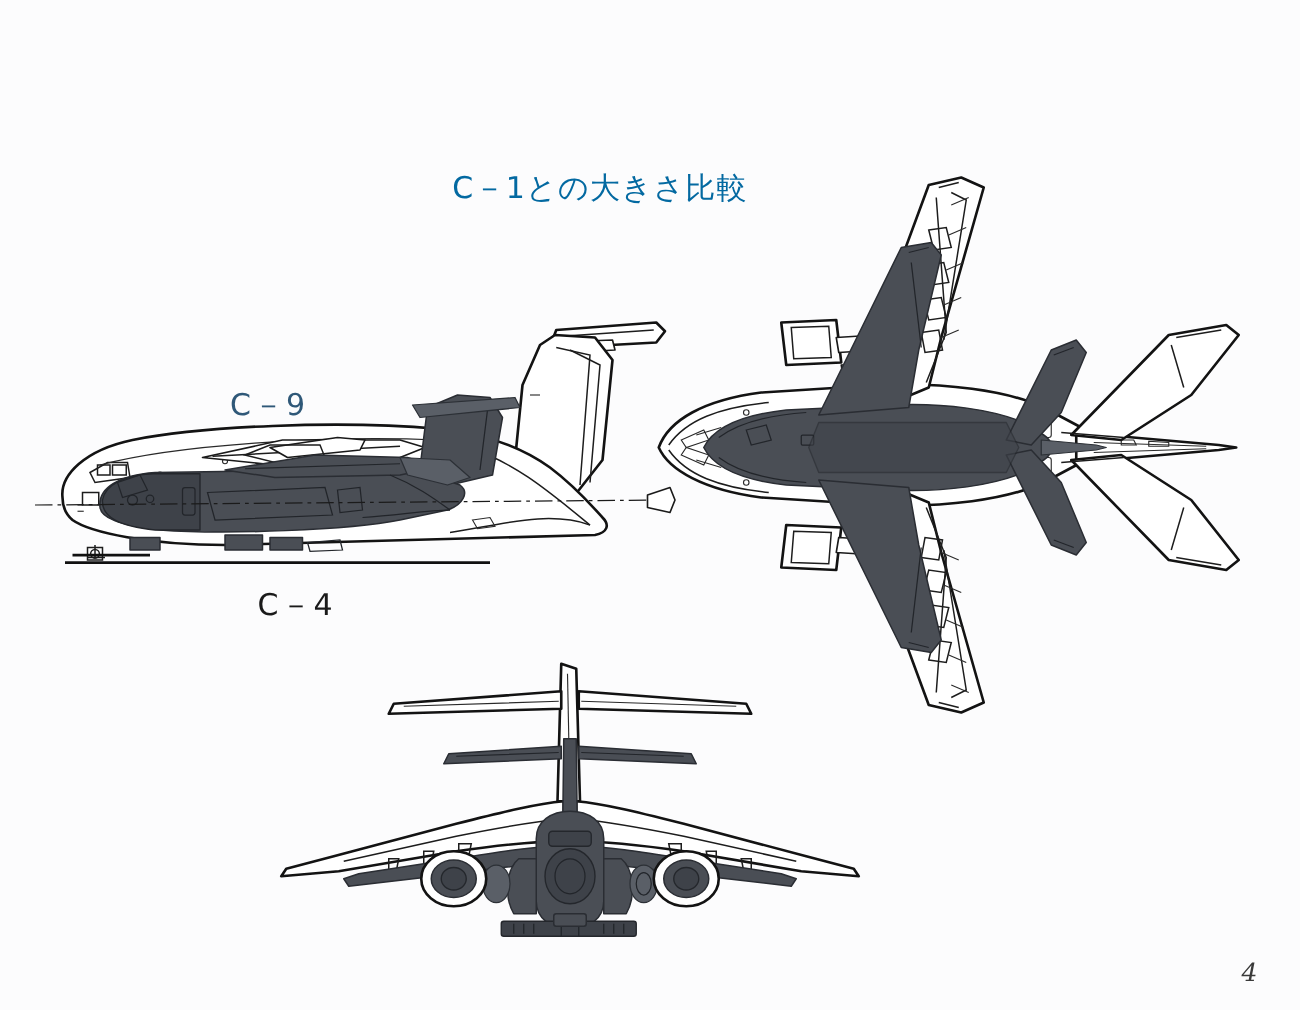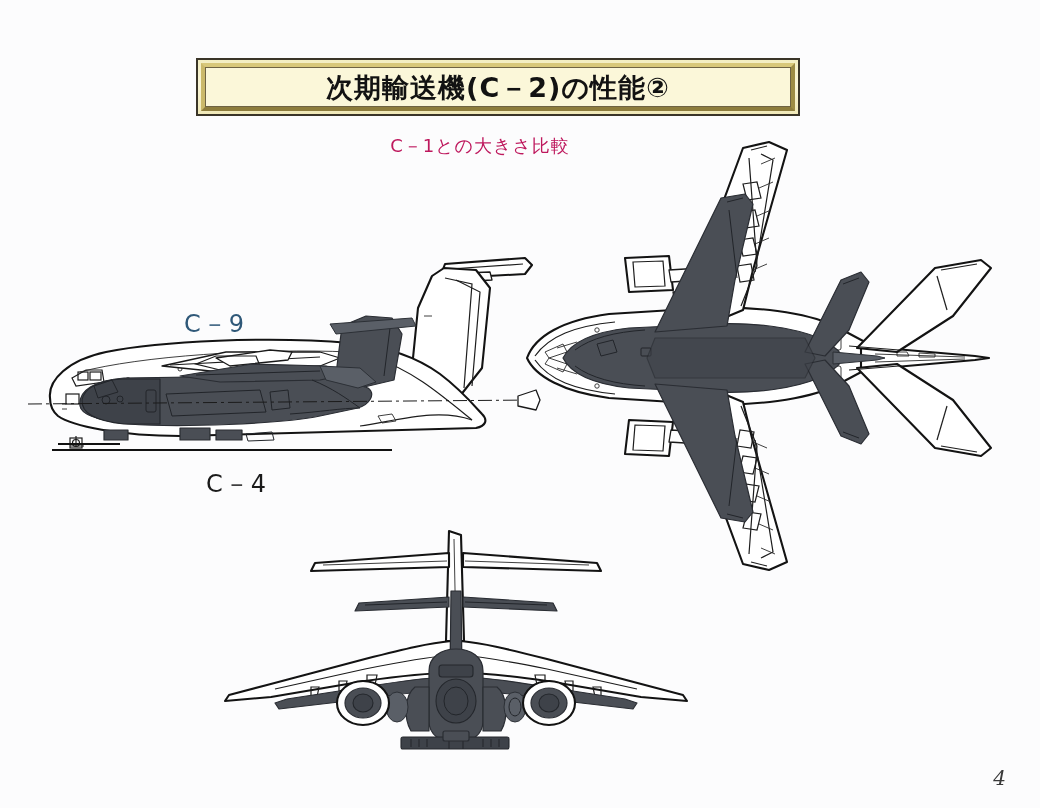--- a/index.html
+++ b/index.html
@@ -61,22 +61,22 @@
     font-family: "DejaVu Sans", "Liberation Sans", sans-serif;
   }
 
   
   .subtitle {
     position: absolute;
     left: 0;
     top: 134px;
     width: 960px;
     text-align: center;
-    font-size: 18px;
-    color: #be185d;
+    font-size: 24px;
+    color: #0369a1;
     letter-spacing: 1px;
     white-space: nowrap;
     font-family: "DejaVu Sans", "Liberation Sans", sans-serif;
   }
 
   
   .lbl {
     position: absolute;
     font-size: 24px;
     letter-spacing: 2px;
@@ -116,26 +116,20 @@
   .c1-body-lt { fill: #5a5f67; stroke: #2c3036; stroke-width: 1; stroke-linejoin: round; }
   .c1-line { fill: none; stroke: #22252a; stroke-width: 1; }
   .ground { stroke: #111111; stroke-width: 2.2; fill: none; }
   .axis { stroke: #1b1b1b; stroke-width: 1; fill: none; stroke-dasharray: 14 4 3 4; }
 </style>
 </head>
 <body>
 
 <div id="page">
 
-  <div class="banner">
-    <div class="banner-bevel"></div>
-    <div class="banner-inner">
-      <div class="banner-title">次期輸送機(C－2)の性能②</div>
-    </div>
-  </div>
 
   <div class="subtitle">C－1との大きさ比較</div>
 
   <div class="view" id="view-side">
     <svg width="520" height="230" viewBox="0 0 520 230">
 
       <g>
 
         <path class="c2-outline" d="M425,16 L505,10 L512,17 L505,26 L432,30 L422,24 Z"></path>
         <path class="c2-line" d="M430,21 L503,16"></path>

